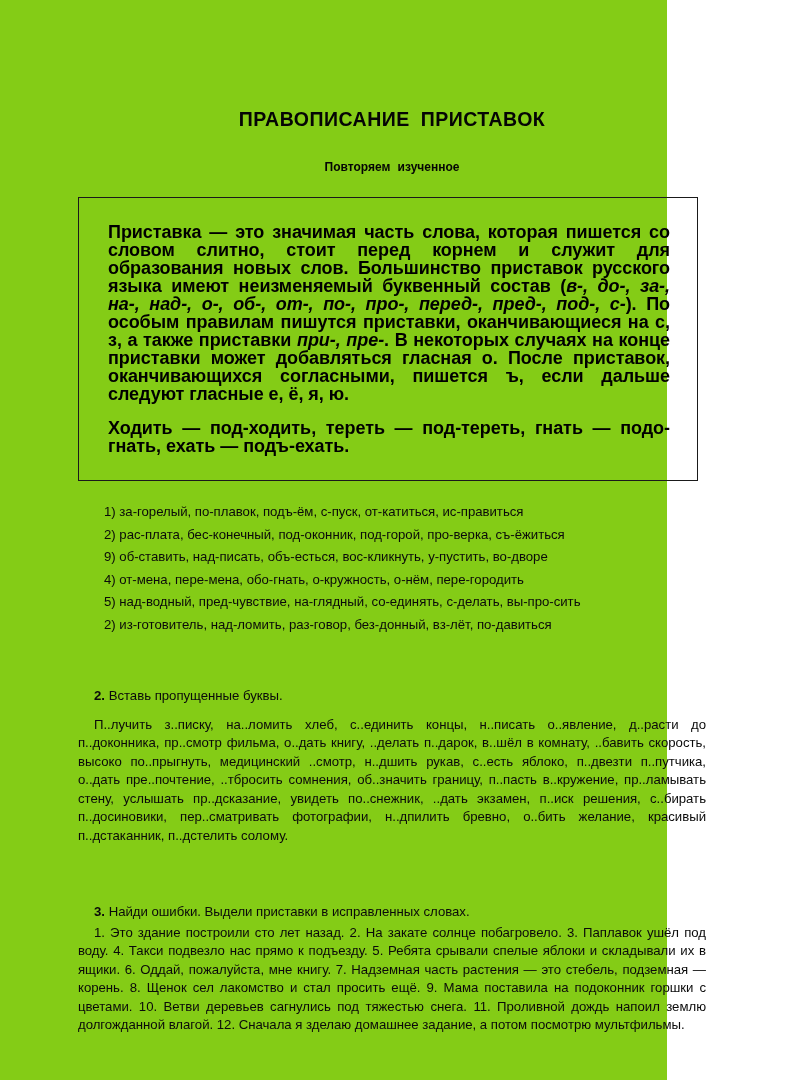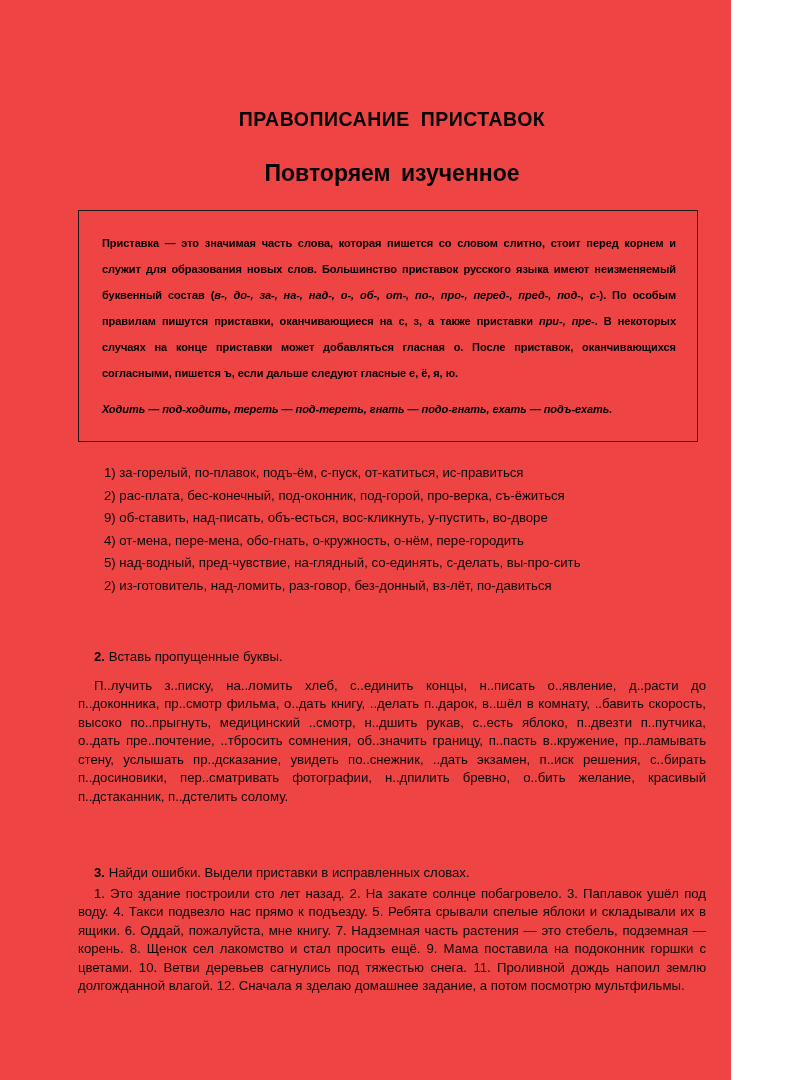--- a/index.html
+++ b/index.html
@@ -12,23 +12,23 @@
     width: 801px;
     height: 1080px;
     font-family: "Liberation Sans", sans-serif;
     color: #000000;
     position: relative;
     overflow: hidden;
   }
   .page {
     position: absolute;
     left: 0; top: 0;
-    width: 731px;
+    width: 667px;
     height: 1080px;
-    background: #ef4444;
+    background: #84cc16;
   }
   .content {
     position: absolute;
     left: 78px;
     top: 0;
     width: 628px;
   }
 
   
   .title {
@@ -36,48 +36,47 @@
     font-size: 19.5px;
     font-weight: bold;
     letter-spacing: 0.5px;
     margin: 0;
     padding-top: 108px;
     word-spacing: 5px;
     color: #050505;
   }
   .subtitle {
     text-align: center;
-    font-size: 23px;
+    font-size: 12px;
     font-weight: bold;
     margin: 0;
     padding-top: 29px;
     word-spacing: 4px;
     color: #050505;
   }
 
   
   .rulebox {
     margin-top: 23px;
     border: 1.4px solid #1a1a1a;
     padding: 9px 11px 9px 13px;
     box-sizing: border-box;
     width: 620px;
   }
   .rulebox p {
-    margin: 10px;
-    font-size: 11px;
+    margin: 16px;
+    font-size: 18px;
     font-weight: bold;
-    line-height: 26px;
+    line-height: 18px;
     text-align: justify;
     text-align-last: left;
     letter-spacing: -0.05px;
     color: #000;
   }
   .rulebox p.example {
-    font-style: italic;
     text-align: justify;
     text-align-last: left;
   }
   .rulebox i { font-style: italic; }
 
   
   .exercise {
     margin-top: 22px;
     font-size: 13.2px;
     line-height: 18.5px;

